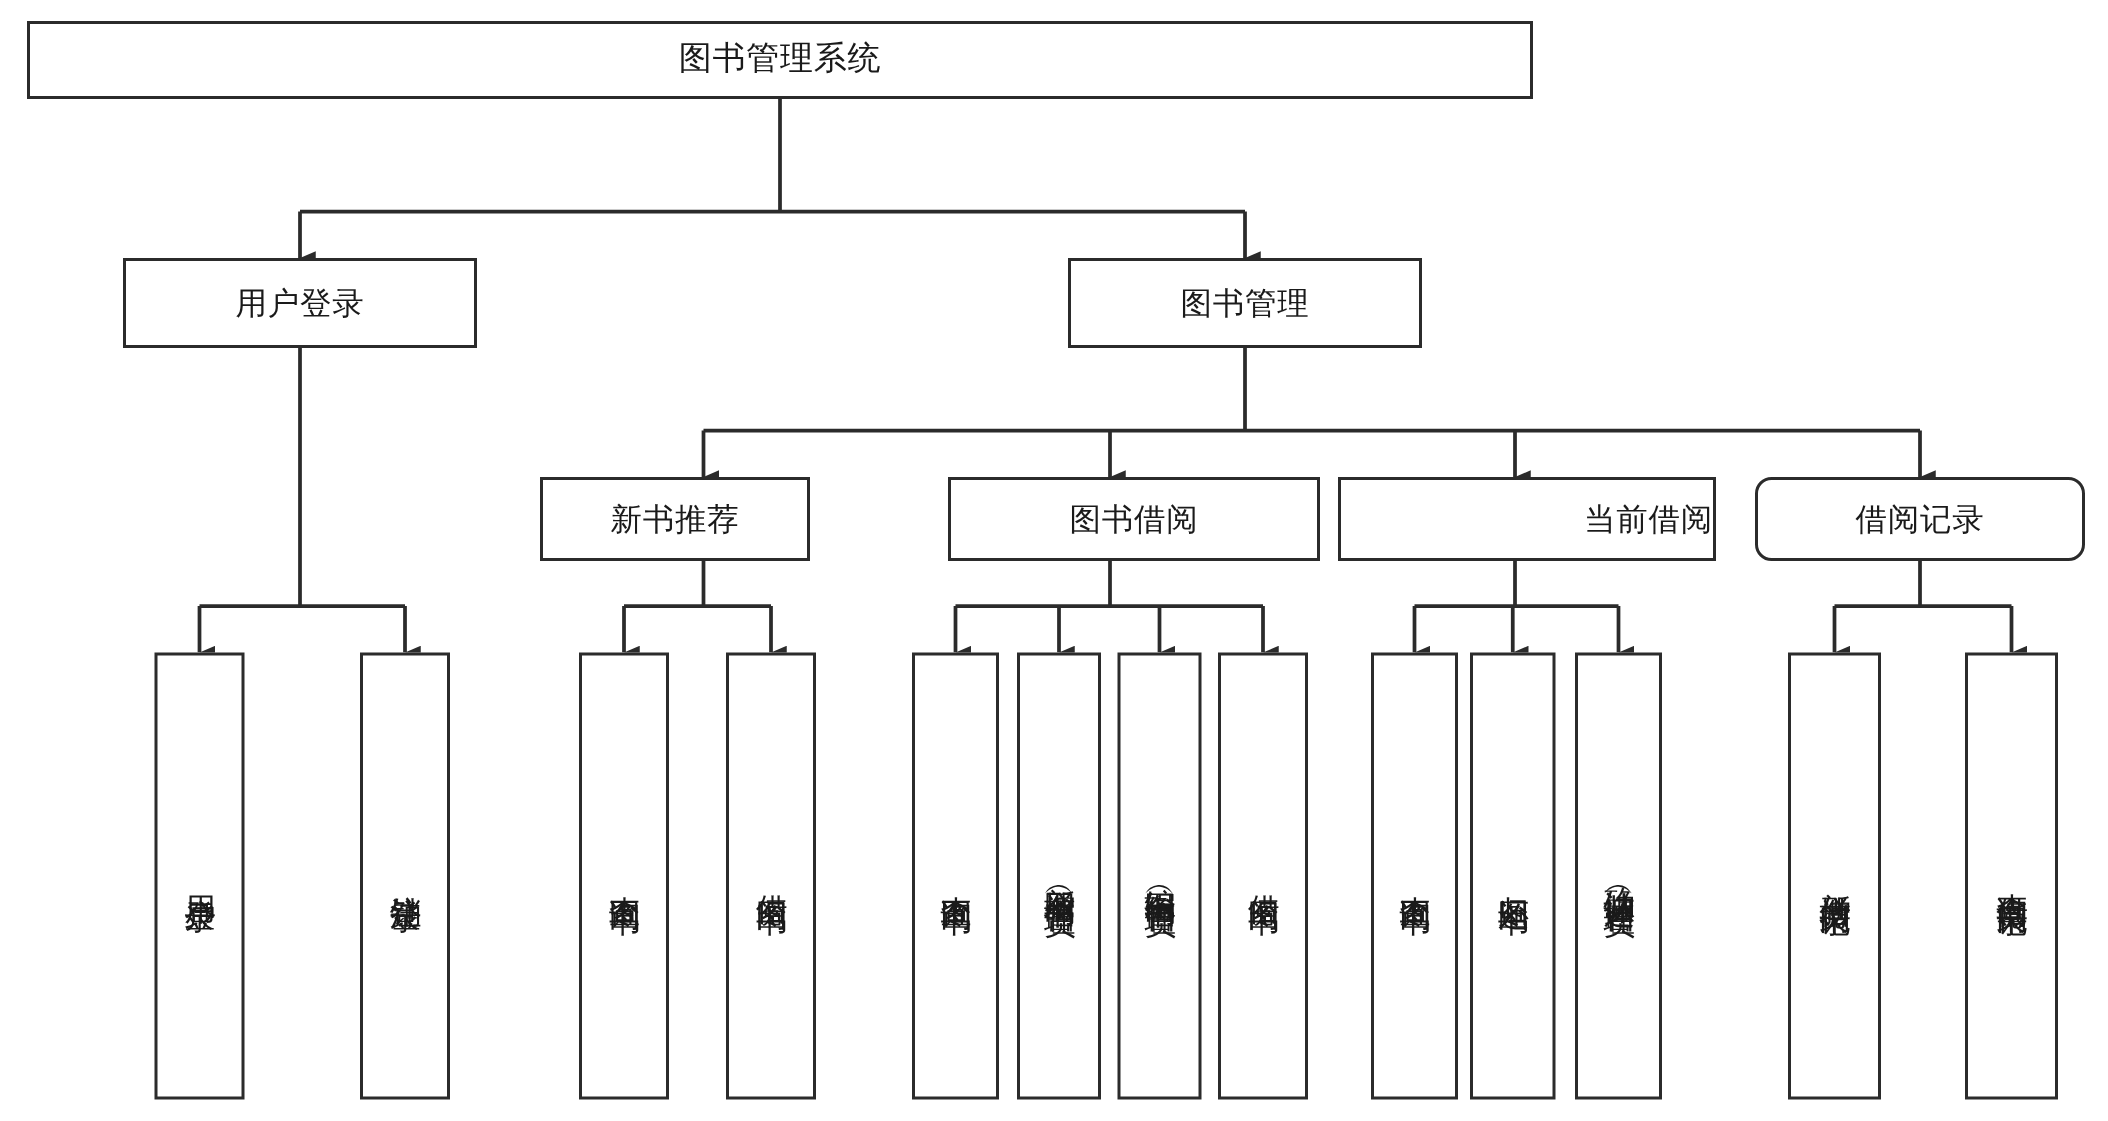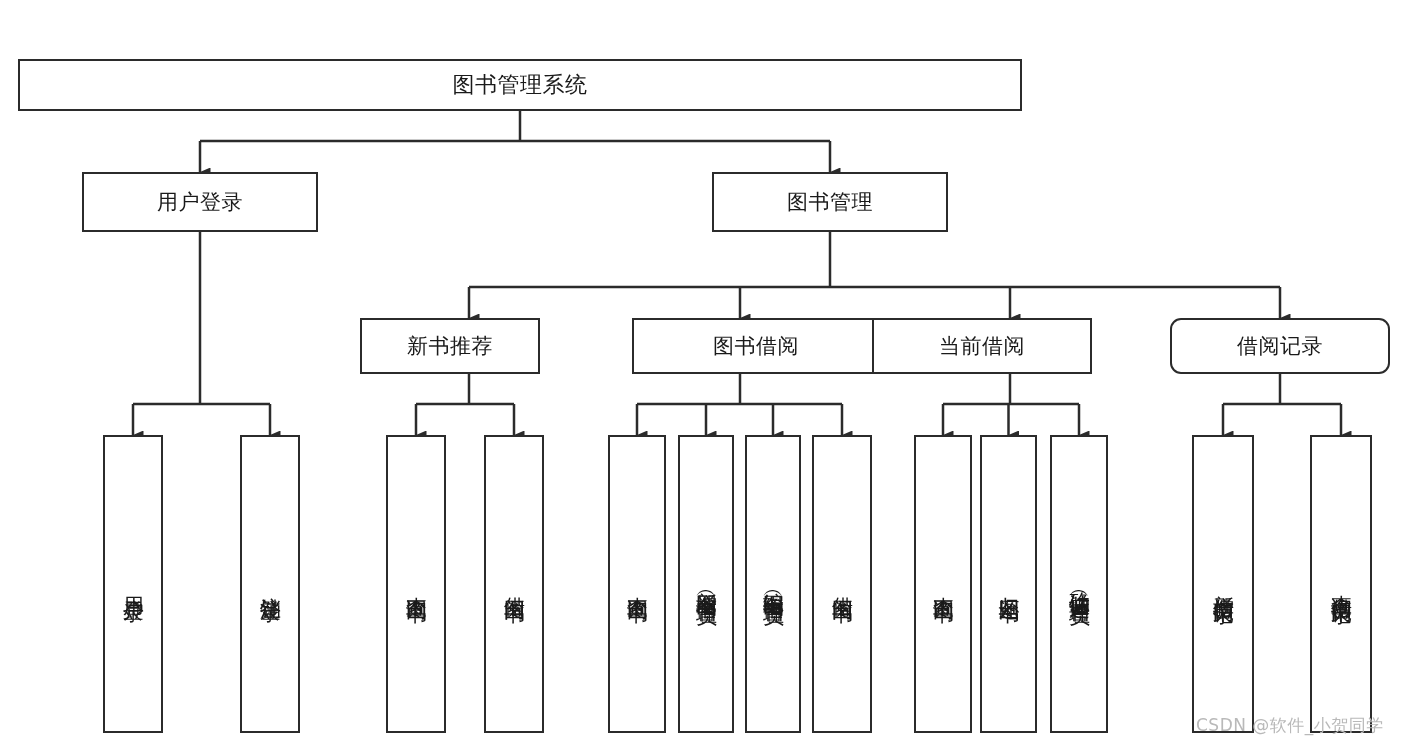--- a/index.html
+++ b/index.html
@@ -103,36 +103,36 @@
         <path d="M943,404 L943,435" marker-end="url(#arrowhead)"></path>
         <path d="M1008.5,404 L1008.5,435" marker-end="url(#arrowhead)"></path>
         <path d="M1079,404 L1079,435" marker-end="url(#arrowhead)"></path>
         <path d="M1280,374 L1280,404"></path>
         <path d="M1223,404 L1341,404"></path>
         <path d="M1223,404 L1223,435" marker-end="url(#arrowhead)"></path>
         <path d="M1341,404 L1341,435" marker-end="url(#arrowhead)"></path>
       </g>
   </svg>
   <div id="node-layer">
-      <div class="node root" style="left: 18px; top: 14px; width: 1004px; height: 52px; margin-top: 45px;">
+      <div class="node root" style="left: 18px; top: 14px; width: 1004px; height: 52px;">
         <span class="node-label">图书管理系统</span>
       </div>
       <div class="node" style="left: 82px; top: 172px; width: 236px; height: 60px;">
         <span class="node-label">用户登录</span>
       </div>
       <div class="node" style="left: 712px; top: 172px; width: 236px; height: 60px;">
         <span class="node-label">图书管理</span>
       </div>
       <div class="node" style="left: 360px; top: 318px; width: 180px; height: 56px;">
         <span class="node-label">新书推荐</span>
       </div>
       <div class="node" style="left: 632px; top: 318px; width: 248px; height: 56px;">
         <span class="node-label">图书借阅</span>
       </div>
-      <div class="node" style="left: 872px; top: 318px; width: 220px; height: 56px;">
+      <div class="node" style="left: 892px; top: 318px; width: 252px; height: 56px; justify-content: flex-end;">
         <span class="node-label">当前借阅</span>
       </div>
       <div class="node" style="left: 1170px; top: 318px; width: 220px; height: 56px; border-radius: 11px;">
         <span class="node-label">借阅记录</span>
       </div>
       <div class="node vertical" style="left: 103px; top: 435px; width: 60px; height: 298px; align-items: center;">
         <span class="node-label">用户登录</span>
       </div>
       <div class="node vertical" style="left: 240px; top: 435px; width: 60px; height: 298px; align-items: center;">
         <span class="node-label">注销登录</span>
@@ -164,14 +164,13 @@
       <div class="node vertical" style="left: 1050px; top: 435px; width: 58px; height: 298px; align-items: center;">
         <span class="node-label">确认归还（管理员）</span>
       </div>
       <div class="node vertical" style="left: 1192px; top: 435px; width: 62px; height: 298px; align-items: center;">
         <span class="node-label">新增借阅记录</span>
       </div>
       <div class="node vertical" style="left: 1310px; top: 435px; width: 62px; height: 298px; align-items: center;">
         <span class="node-label">查询借阅记录</span>
       </div>
     </div>
-  <div class="watermark" style="left: 1196px; top: 714px; color: rgb(185, 185, 185);">CSDN @软件_小贺同学</div>
 </div>
 
 </body></html>

